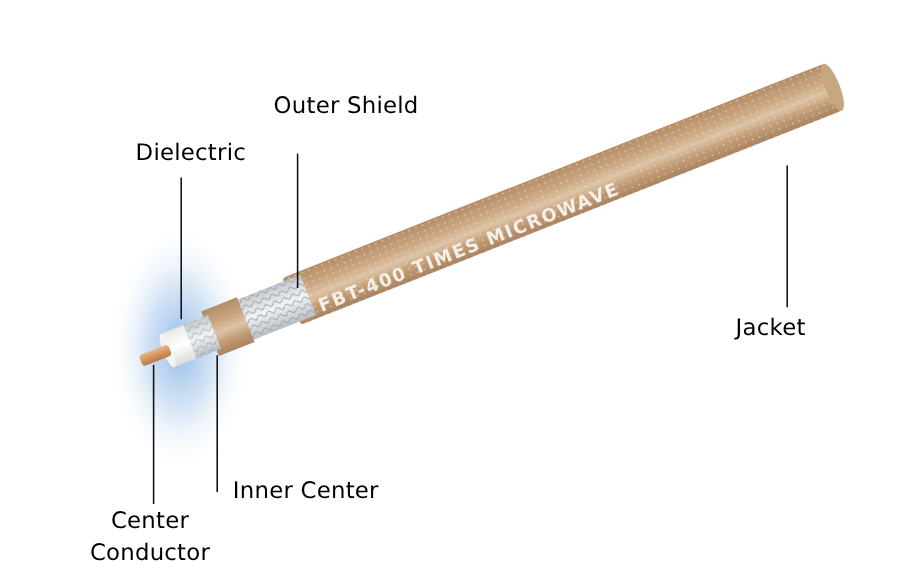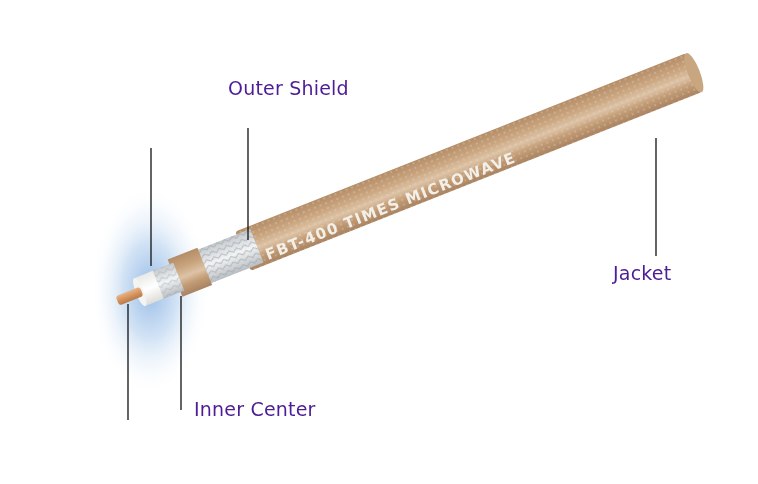--- a/index.html
+++ b/index.html
@@ -1,20 +1,20 @@
 <!DOCTYPE html>
 <html><head>
   <meta charset="utf-8">
   <style>
     html, body { margin: 0; padding: 0; background: #ffffff; }
     body { width: 758px; height: 484px; position: relative; overflow: hidden;
            font-family: "DejaVu Sans", sans-serif; }
     .diagram { position: absolute; left: 0; top: 0; width: 758px; height: 484px; }
     .label { position: absolute; font-family: "DejaVu Sans", sans-serif; font-size: 19px;
-             color: #4c1d95; white-space: nowrap; line-height: 24px; letter-spacing: 0.2px; }
+             color: #000000; white-space: nowrap; line-height: 24px; letter-spacing: 0.2px; }
     .label.center { text-align: center; }
   </style>
 </head>
 <body>
 
 <div class="diagram">
   <svg width="758" height="484" viewBox="0 0 758 484">
     <defs>
       <radialGradient id="glow" cx="50%" cy="50%" r="50%">
         <stop offset="0%" stop-color="#8fb6e6" stop-opacity="0.95"></stop>
@@ -82,15 +82,20 @@
     <text transform="translate(268,260) rotate(-21.6)" font-family="DejaVu Sans, sans-serif" font-weight="bold" font-size="15" fill="#f3f0ea" letter-spacing="1.5">FBT-400 TIMES MICROWAVE</text>
 
     <line x1="248" y1="128" x2="248" y2="240" stroke="#111" stroke-width="1.3"></line>
     <line x1="151" y1="148" x2="151" y2="266" stroke="#111" stroke-width="1.3"></line>
     <line x1="656" y1="138" x2="656" y2="256" stroke="#111" stroke-width="1.3"></line>
     <line x1="128" y1="304" x2="128" y2="420" stroke="#111" stroke-width="1.3"></line>
     <line x1="181" y1="296" x2="181" y2="410" stroke="#111" stroke-width="1.3"></line>
   </svg>
 
   <div class="label" style="left:228px; top:76px;">Outer Shield</div>
+  <div class="label" style="left:113px; top:115px;">Dielectric</div>
   <div class="label" style="left:613px; top:261px;">Jacket</div>
   <div class="label" style="left:194px; top:397px;">Inner Center</div>
+  <div class="label center" style="left:58px; top:422px; width:134px;">
+    <div>Center</div>
+    <div style="margin-top:3px;">Conductor</div>
+  </div>
 </div>
 
 </body></html>

